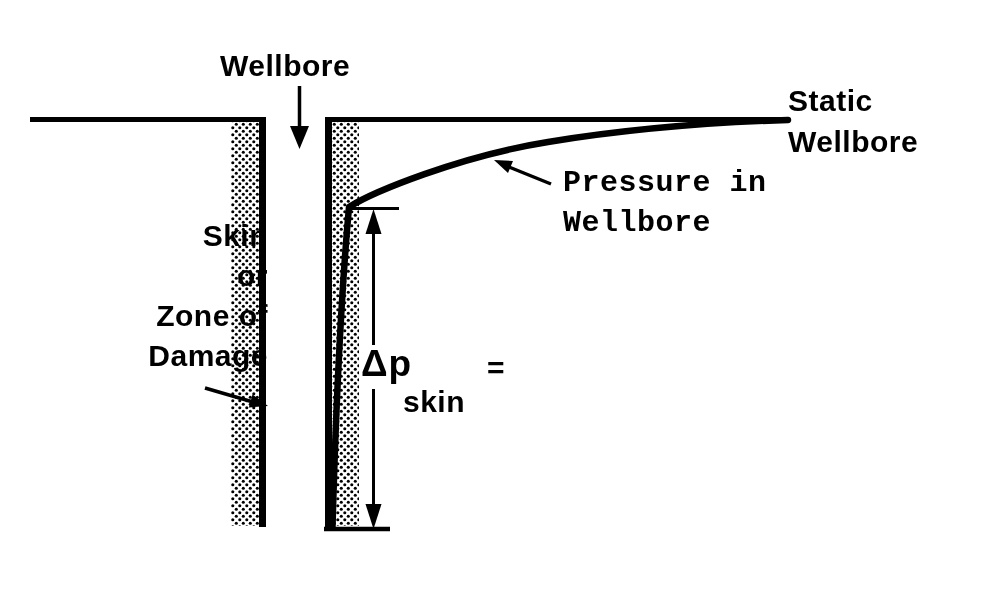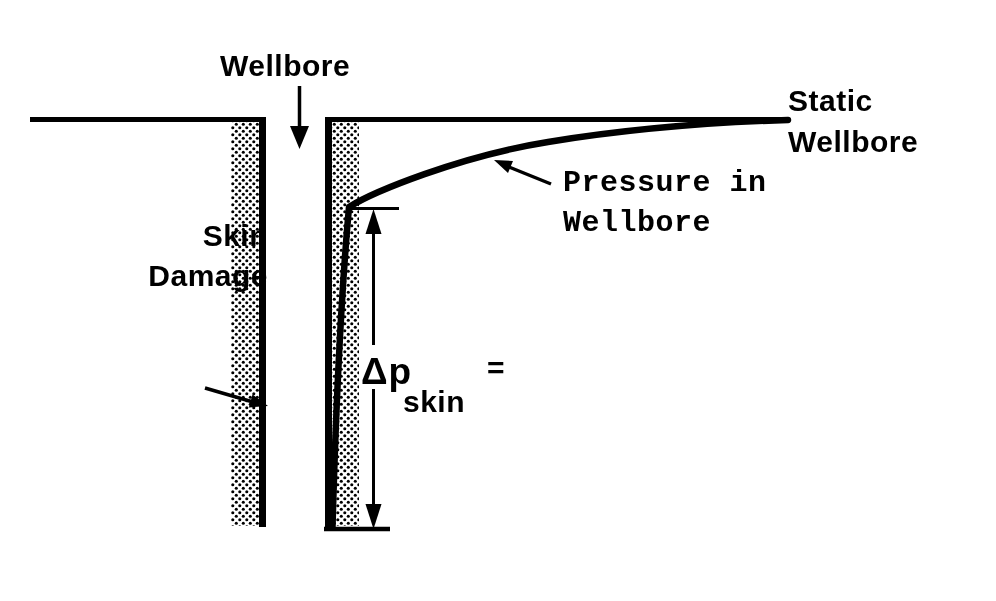--- a/index.html
+++ b/index.html
@@ -19,21 +19,21 @@
     font-size: 30px;
     line-height: 40px;
     color: #000;
     white-space: nowrap;
     letter-spacing: 0.5px;
   }
   #wellbore-label   { left: 220px; top: 50px;  line-height: 32px; }
   #static-pressure-label { left: 788px; top: 80px; line-height: 41px; }
   #skin-zone-label  { right: 772px; top: 216px; text-align: right; }
   #formation-label  { left: 563px; top: 163px; font-family: Liberation Mono, monospace; }
-  #dp-symbol        { left: 361px; top: 352px; font-size: 37px; line-height: 40px; letter-spacing: 1px; }
+  #dp-symbol        { left: 361px; top: 344px; font-size: 37px; line-height: 40px; letter-spacing: 1px; }
   #dp-subscript     { left: 403px; top: 386px; line-height: 32px; }
   #dp-definition    { left: 487px; top: 348px; display: flex; gap: 14px; }
   #flowing-pressure-label { left: 407px; top: 513px; line-height: 34px; }
 </style>
 </head>
 <body>
 
 <div id="figure">
 
   <svg id="drawing" width="996" height="601" viewBox="0 0 996 601">
@@ -83,20 +83,22 @@
 
   <div class="lbl" id="wellbore-label">Wellbore</div>
 
   <div class="lbl" id="static-pressure-label">
     <div>Static</div>
     <div>Wellbore</div>
   </div>
 
   <div class="lbl" id="skin-zone-label">
     <div>Skin</div>
+    <div>or</div>
+    <div>Zone of</div>
     <div>Damage</div>
   </div>
 
   <div class="lbl" id="formation-label">
     <div>Pressure in</div>
     <div>Wellbore</div>
   </div>
 
   <div class="lbl" id="dp-symbol">Δp</div>
   <div class="lbl" id="dp-subscript">skin</div>

